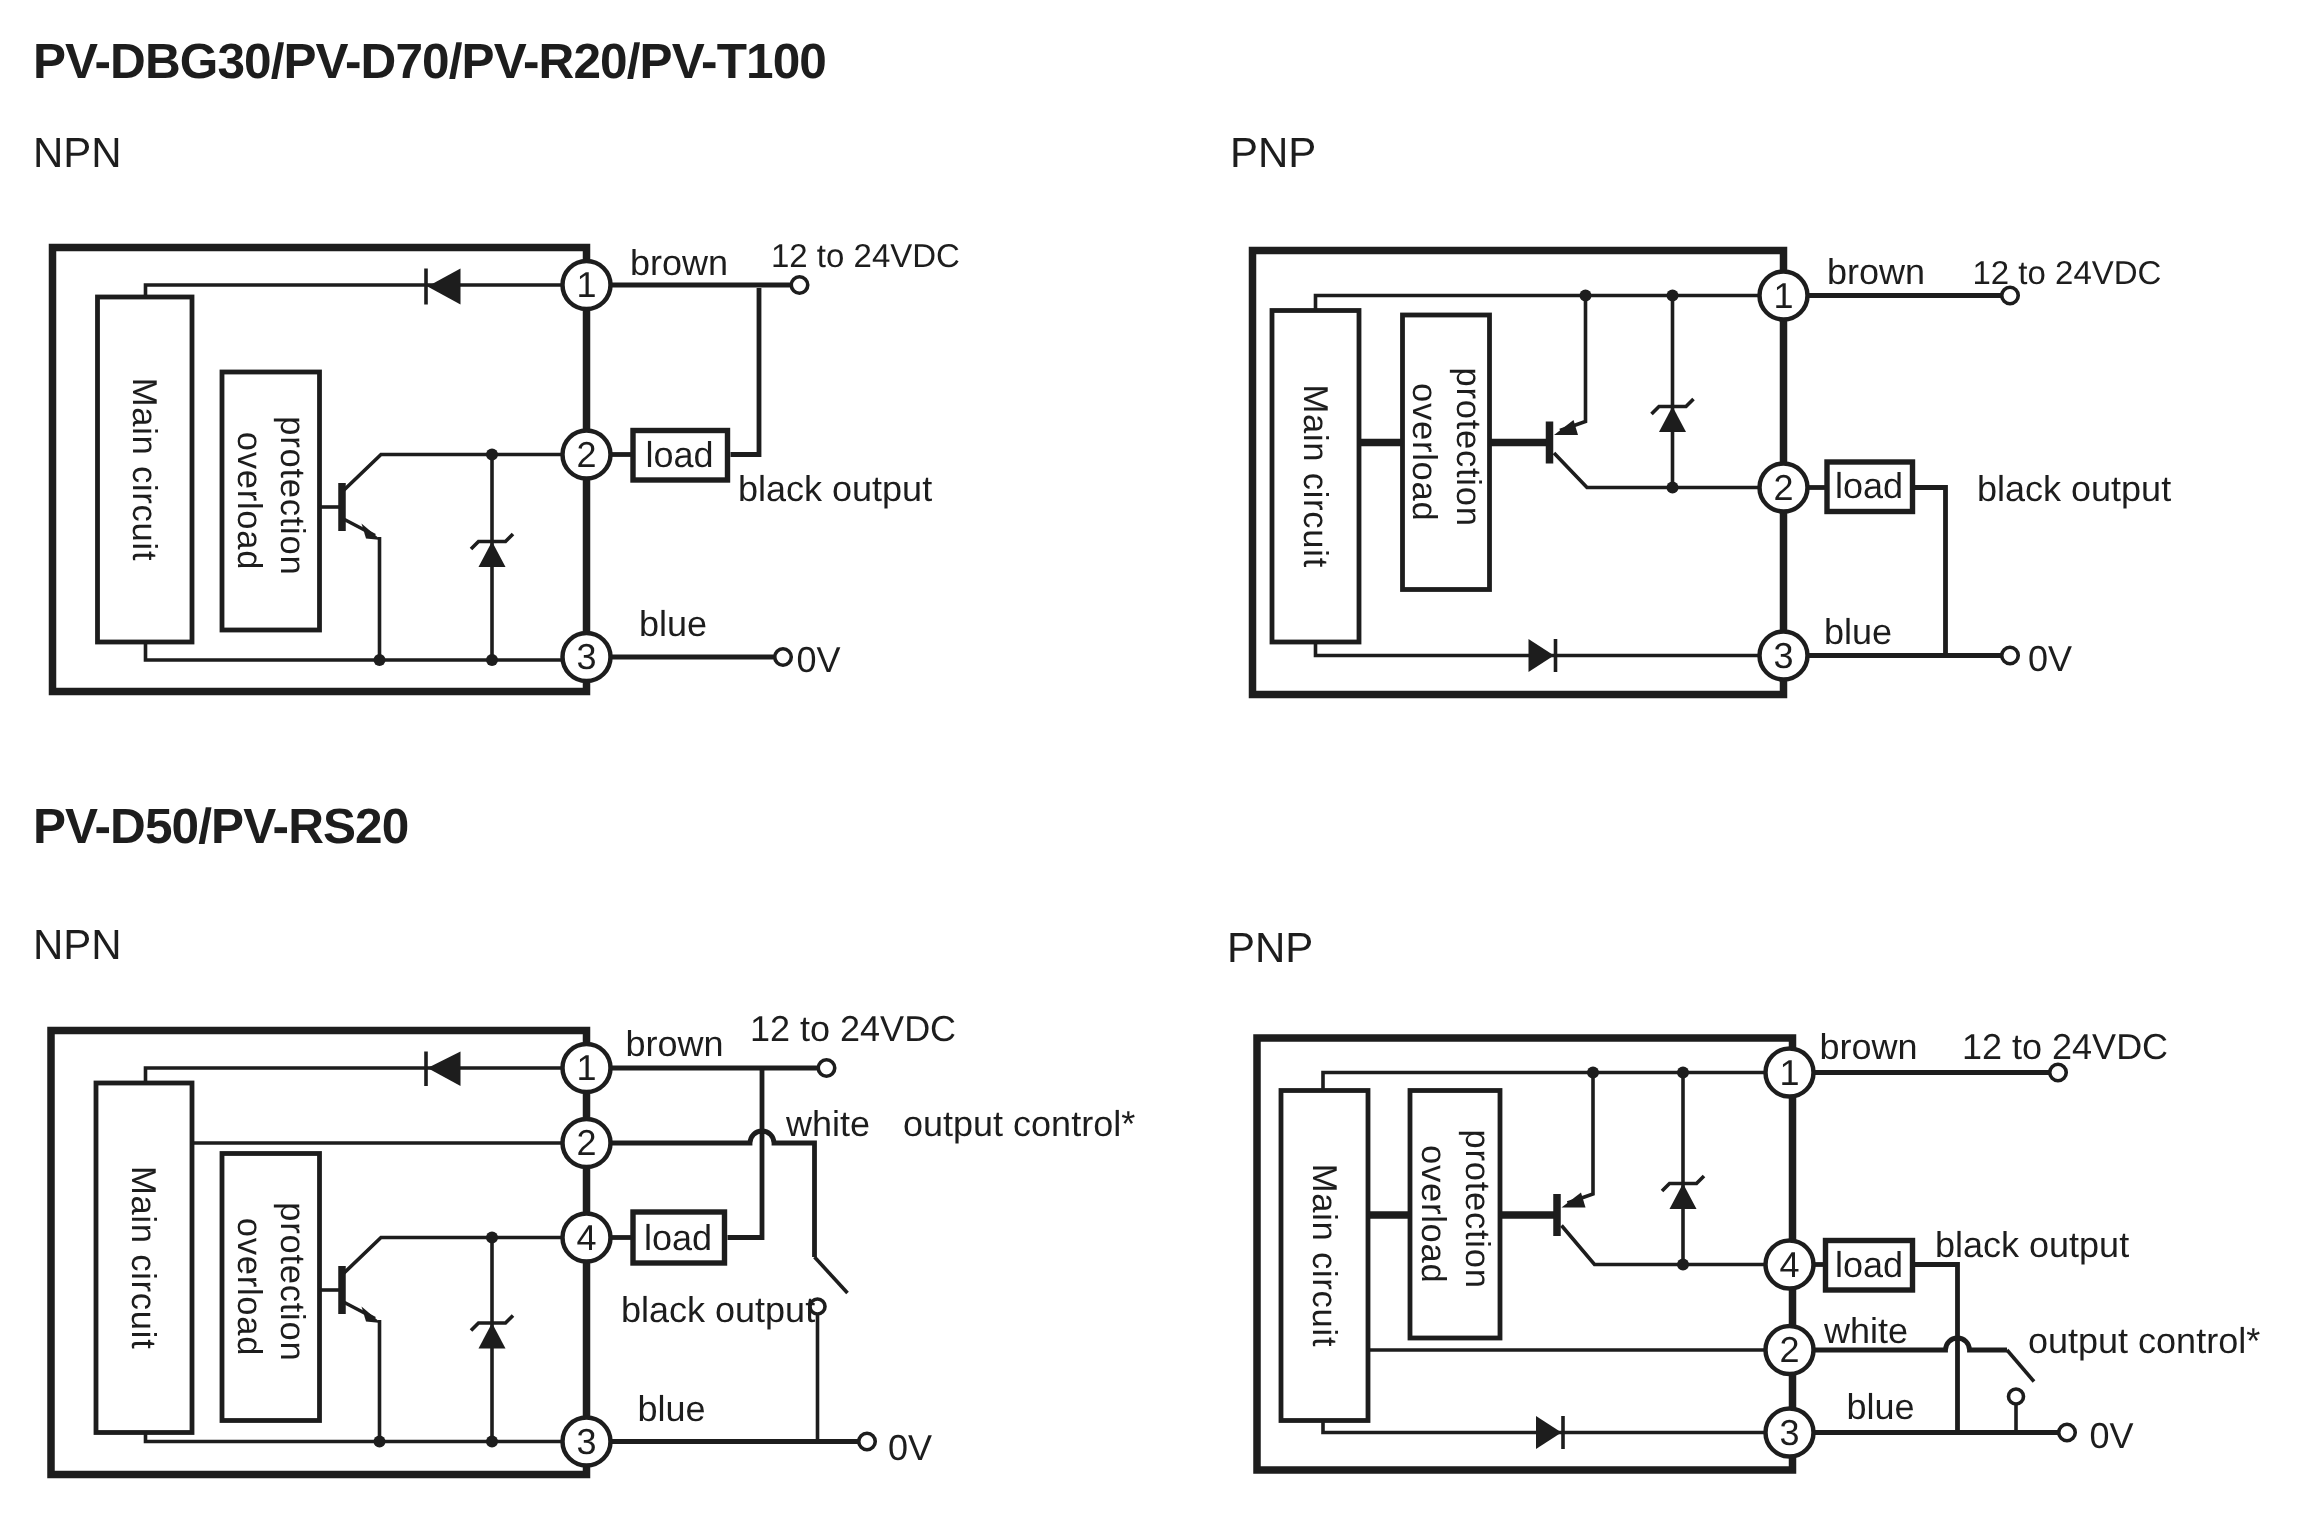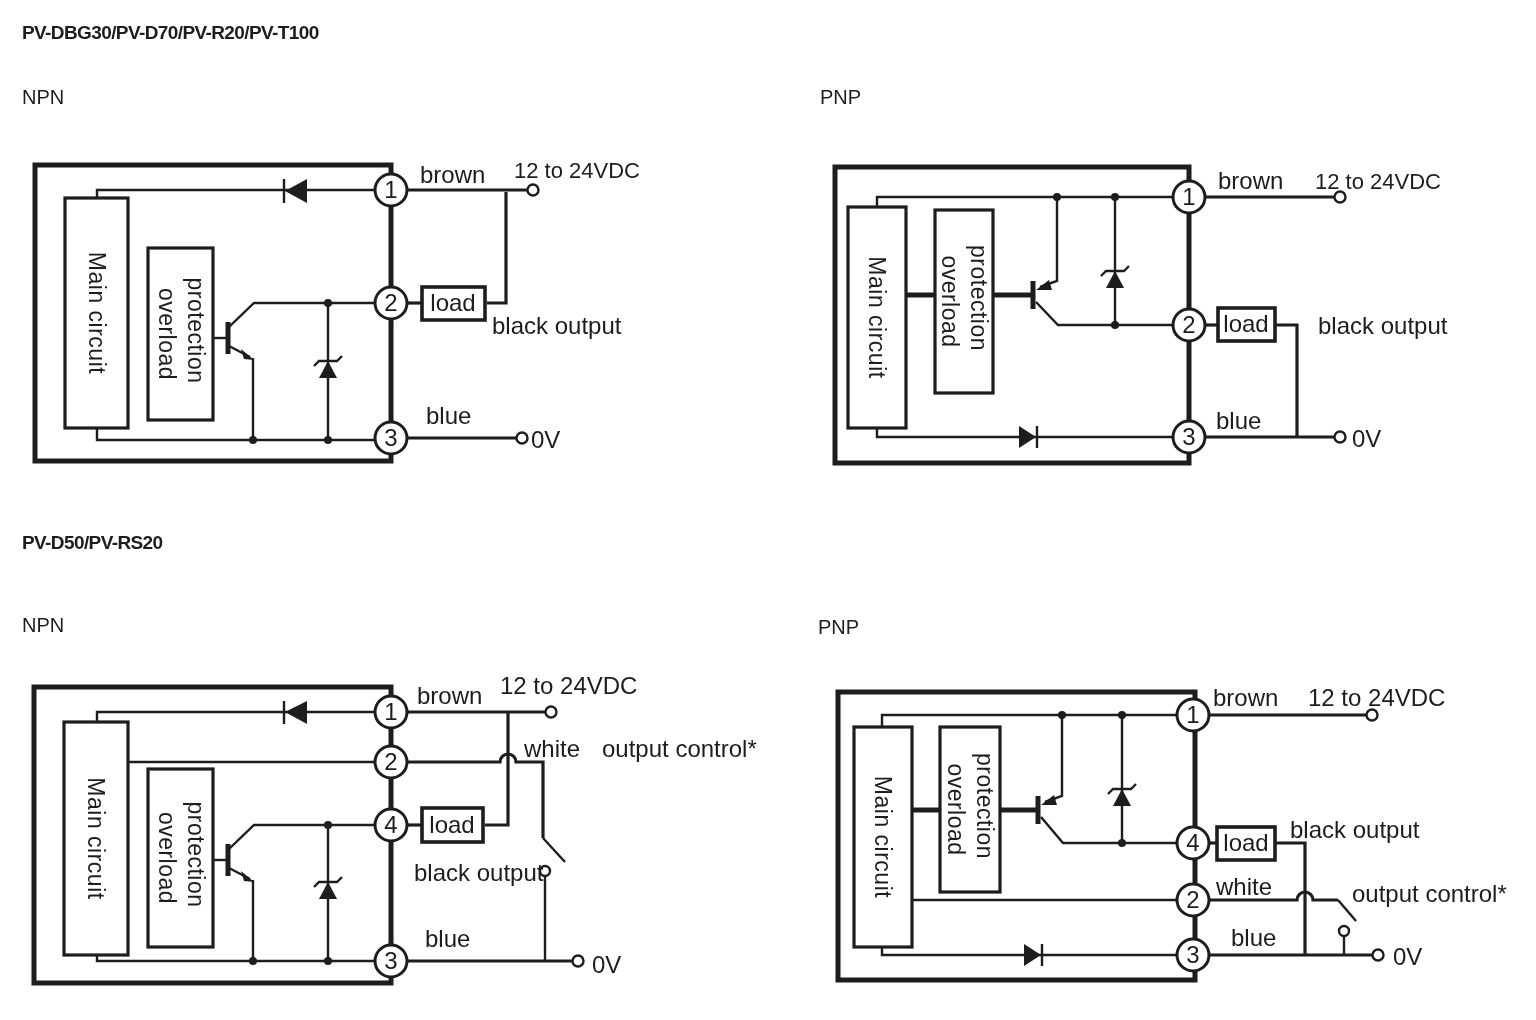--- a/index.html
+++ b/index.html
@@ -1,20 +1,20 @@
 <!DOCTYPE html>
 <html><head>
 <meta charset="utf-8">
 <style>
   html,body{margin:0;padding:0;background:#ffffff;}
   .canvas{position:relative;width:1536px;height:1020px;background:#ffffff;overflow:hidden;
           font-family:"Liberation Sans",sans-serif;color:#1d1d1d;}
   .canvas svg{position:absolute;left:0;top:0;}
-  .sec-title{position:absolute;font-size:19px;font-weight:700;letter-spacing:-0.6px;color:#1d1d1d;white-space:nowrap;}
-  .type-label{position:absolute;font-size:20px;font-weight:400;color:#1d1d1d;white-space:nowrap;}
+  .sec-title{position:absolute;font-size:33px;font-weight:700;letter-spacing:-0.6px;color:#1d1d1d;white-space:nowrap;}
+  .type-label{position:absolute;font-size:28px;font-weight:400;color:#1d1d1d;white-space:nowrap;}
   
   .w2{fill:none;stroke:#1d1d1d;stroke-width:2.4px;}
   .w3{fill:none;stroke:#1d1d1d;stroke-width:3.2px;}
   .w35{fill:none;stroke:#1d1d1d;stroke-width:3.6px;}
   .w5{fill:none;stroke:#1d1d1d;stroke-width:5px;}
   .sym{fill:#1d1d1d;stroke:none;}
   .dot{fill:#1d1d1d;stroke:none;}
   .term{fill:#ffffff;stroke:#1d1d1d;stroke-width:3px;}
   .pin{fill:#ffffff;stroke:#1d1d1d;stroke-width:2.4px;}
   text{fill:#1d1d1d;font-family:"Liberation Sans",sans-serif;}

